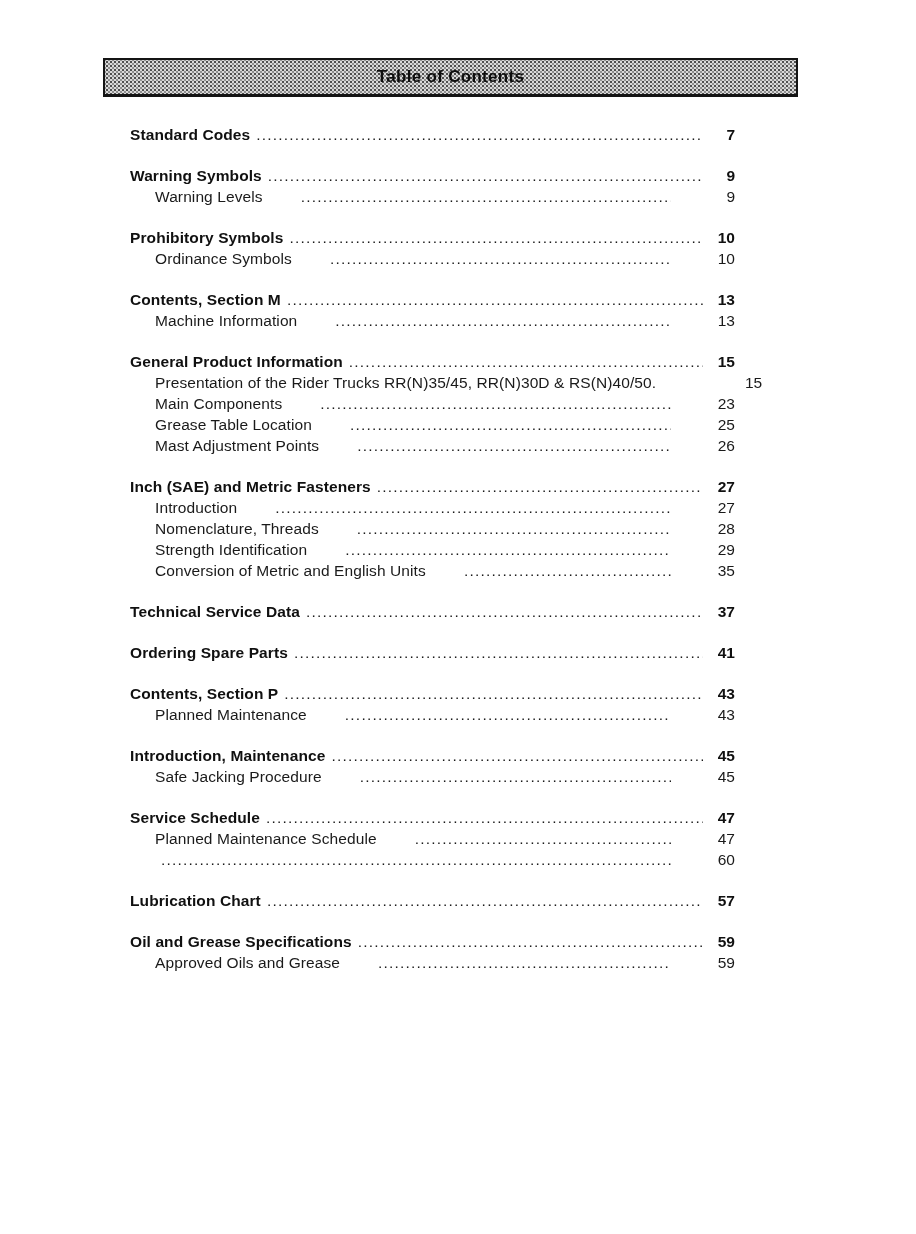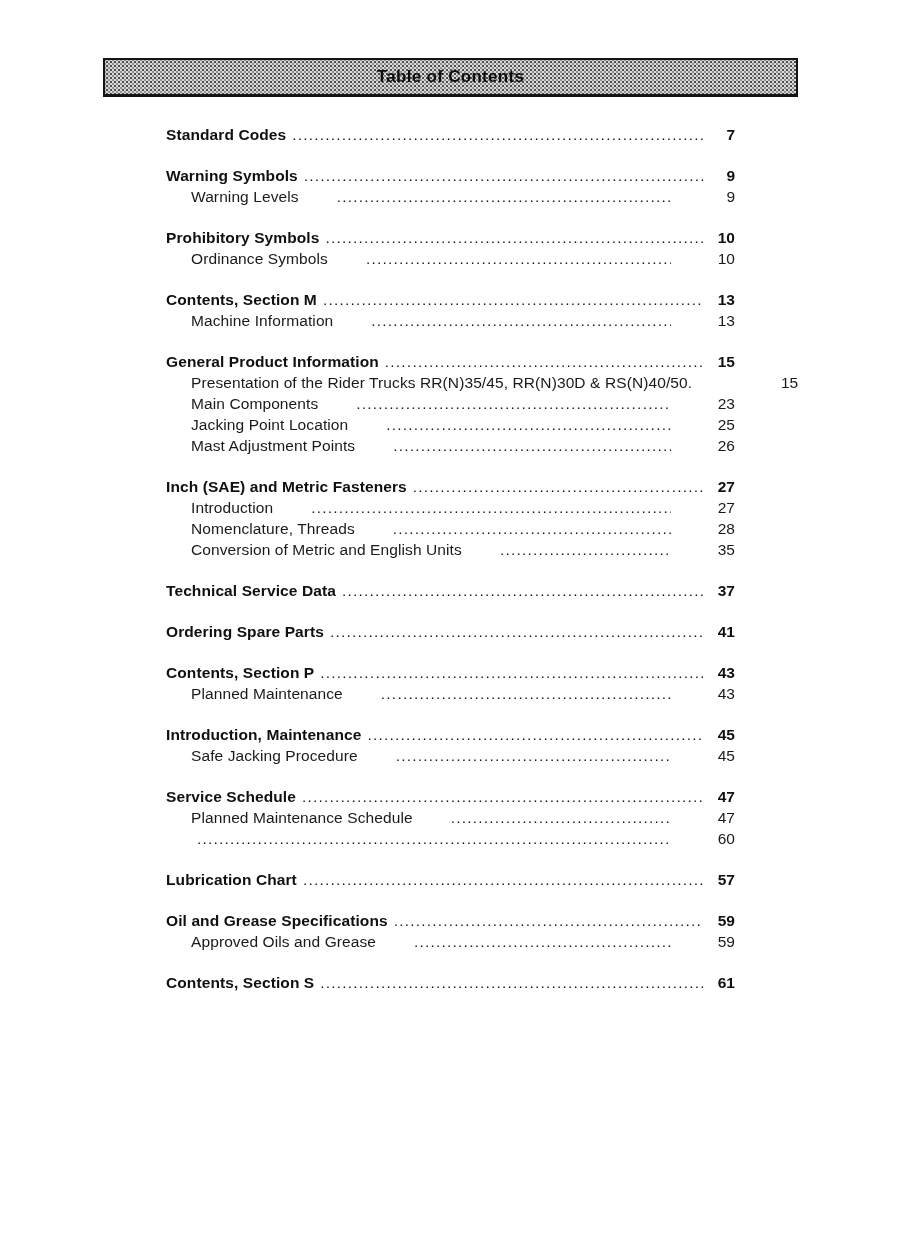--- a/index.html
+++ b/index.html
@@ -54,21 +54,20 @@
   }
   .toc-group {
     margin-bottom: 20px;
   }
   .row {
     display: flex;
     align-items: baseline;
     line-height: 21px;
     height: 21px;
     color: #1a1a1a;
-    margin-left: 36px;
   }
   .row .t {
     white-space: nowrap;
     letter-spacing: 0.1px;
   }
   .row.level0 .t { font-weight: bold; color: #101010; }
   .row.level1 { padding-left: 25px; gap: 32px; }
   .dots {
     flex: 1 1 auto;
     overflow: hidden;
@@ -170,21 +169,21 @@
           <span class="t">Presentation of the Rider Trucks RR(N)35/45, RR(N)30D &amp; RS(N)40/50.</span>
           <span class="dots empty"></span>
           <span class="pg">15</span>
         </div>
         <div class="row level1">
           <span class="t">Main Components</span>
           <span class="dots"></span>
           <span class="pg">23</span>
         </div>
         <div class="row level1">
-          <span class="t">Jacking Point Location</span>
+          <span class="t">Grease Table Location</span>
           <span class="dots"></span>
           <span class="pg">25</span>
         </div>
         <div class="row level1">
           <span class="t">Mast Adjustment Points</span>
           <span class="dots"></span>
           <span class="pg">26</span>
         </div>
       </div>
       <div class="toc-group">
@@ -197,20 +196,25 @@
           <span class="t">Introduction</span>
           <span class="dots"></span>
           <span class="pg">27</span>
         </div>
         <div class="row level1">
           <span class="t">Nomenclature, Threads</span>
           <span class="dots"></span>
           <span class="pg">28</span>
         </div>
         <div class="row level1">
+          <span class="t">Strength Identification</span>
+          <span class="dots"></span>
+          <span class="pg">29</span>
+        </div>
+        <div class="row level1">
           <span class="t">Conversion of Metric and English Units</span>
           <span class="dots"></span>
           <span class="pg">35</span>
         </div>
       </div>
       <div class="toc-group">
         <div class="row level0">
           <span class="t">Technical Service Data</span>
           <span class="dots"></span>
           <span class="pg">37</span>

